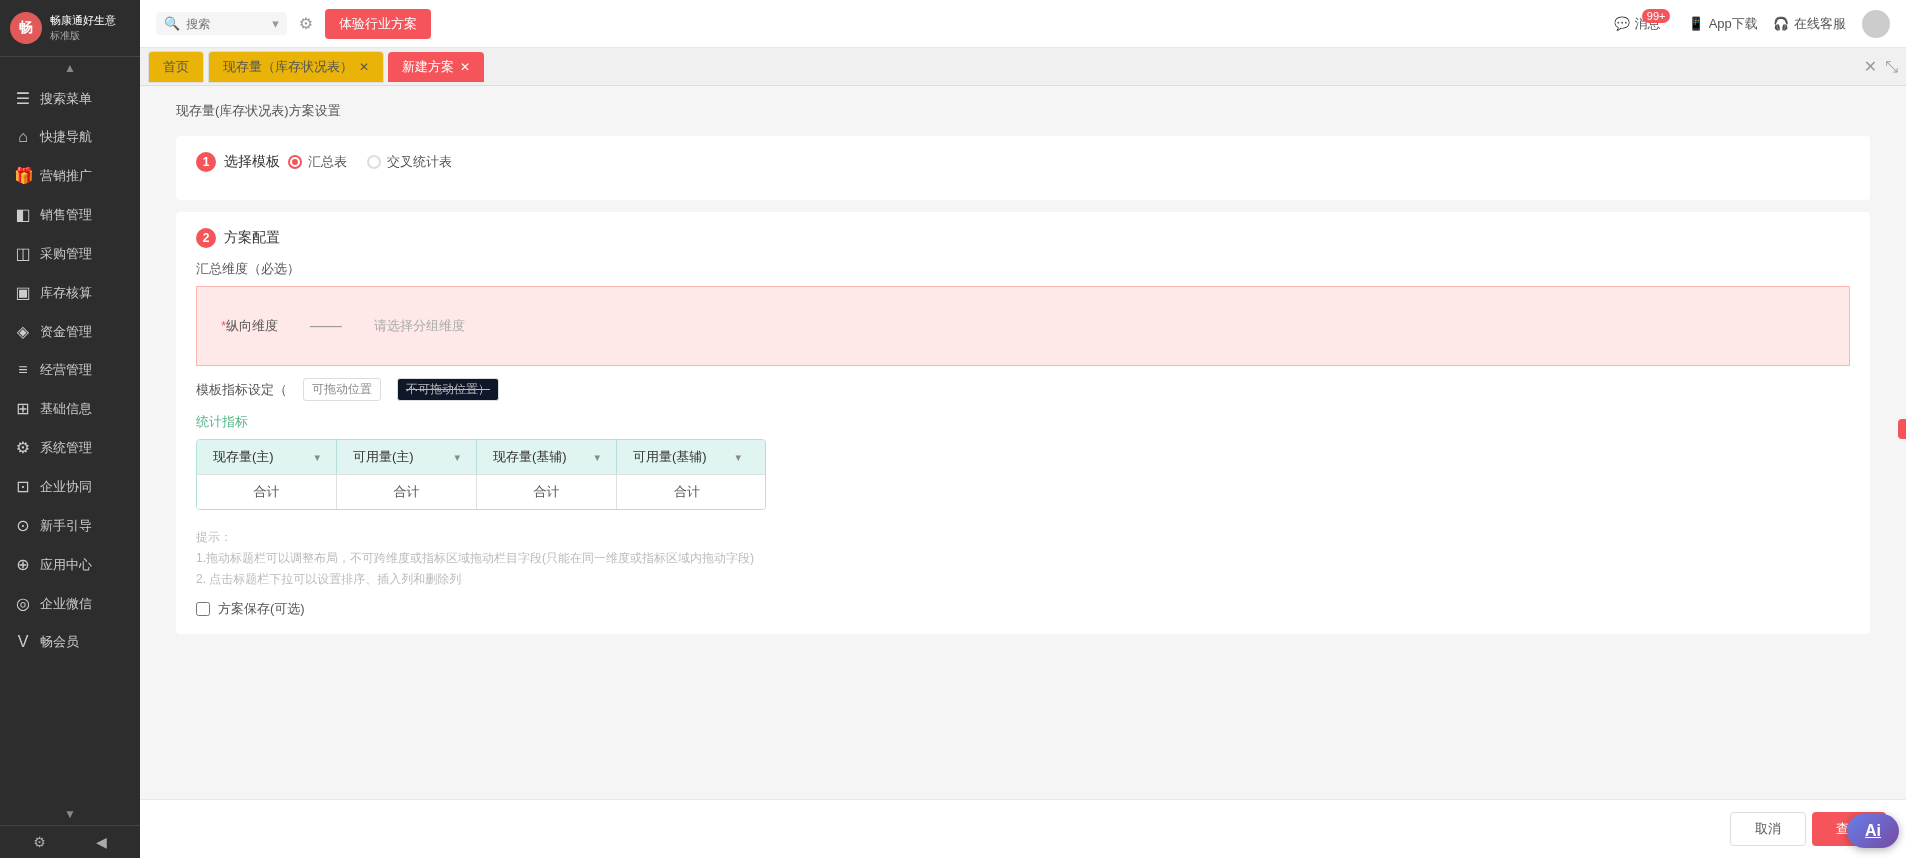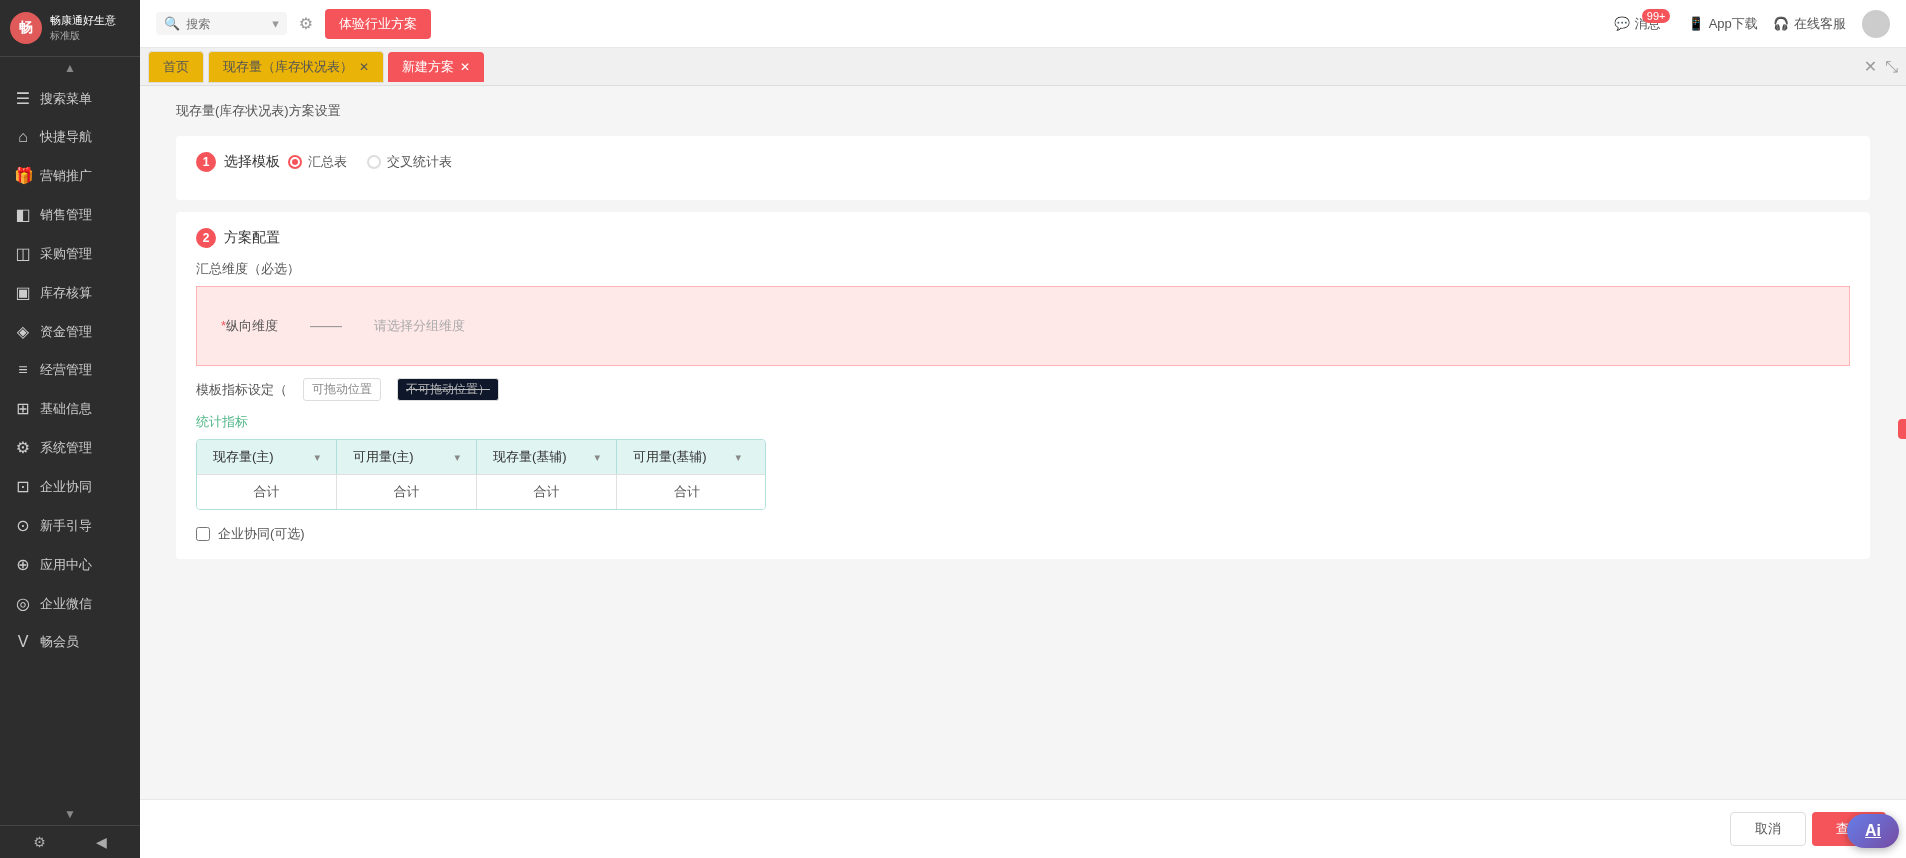--- a/index.html
+++ b/index.html
@@ -613,25 +613,30 @@
         </div>
         <div class="stats-data-row">
           <div class="stats-data-cell">合计</div>
           <div class="stats-data-cell">合计</div>
           <div class="stats-data-cell">合计</div>
           <div class="stats-data-cell">合计</div>
         </div>
       </div>
 
       
+      <div class="tips-section">
+        <div class="tip-row">提示：</div>
+        <div class="tip-row">1.拖动标题栏可以调整布局，不可跨维度或指标区域拖动栏目字段(只能在同一维度或指标区域内拖动字段)</div>
+        <div class="tip-row">2. 点击标题栏下拉可以设置排序、插入列和删除列</div>
+      </div>
 
       
       <div class="save-row">
         <input type="checkbox" class="save-checkbox" style="">
-        <span>企业协同(可选)</span>
+        <span>方案保存(可选)</span>
       </div>
     </div>
   </div>
 
   <div class="footer-bar">
     <button class="btn-cancel">取消</button>
     <button class="btn-query">查询</button>
   </div>
 </div>
 

